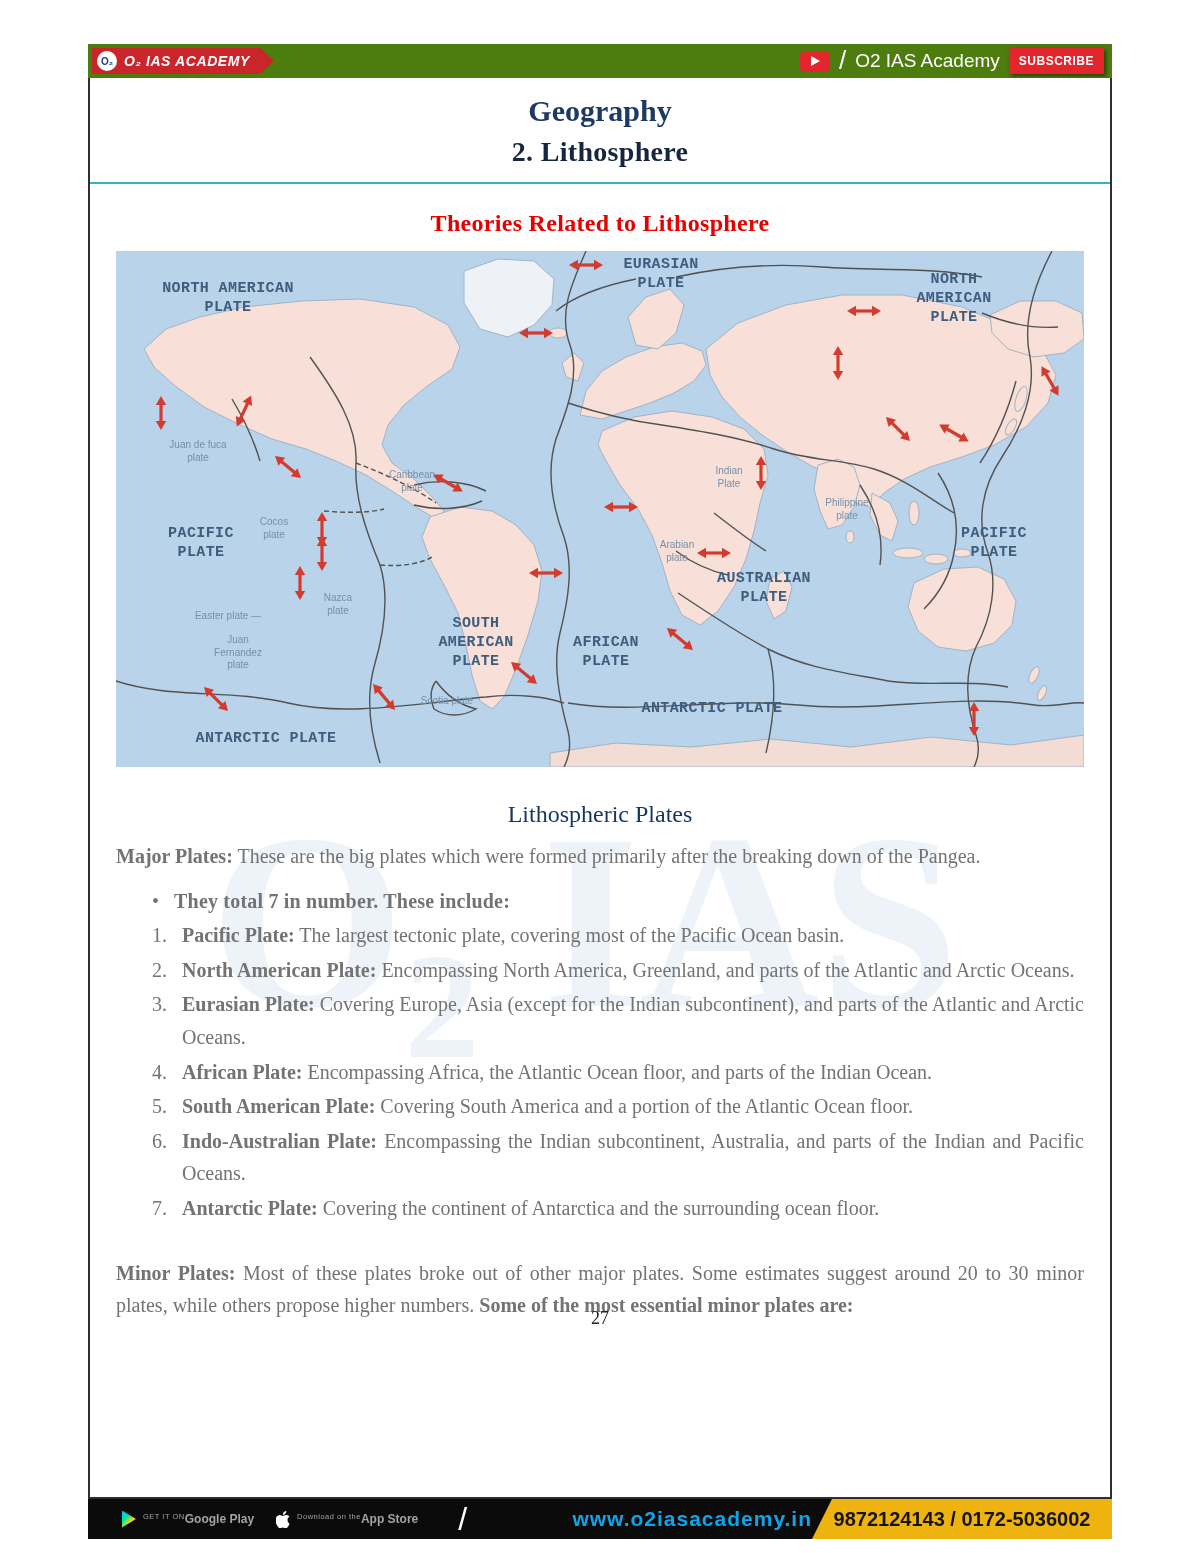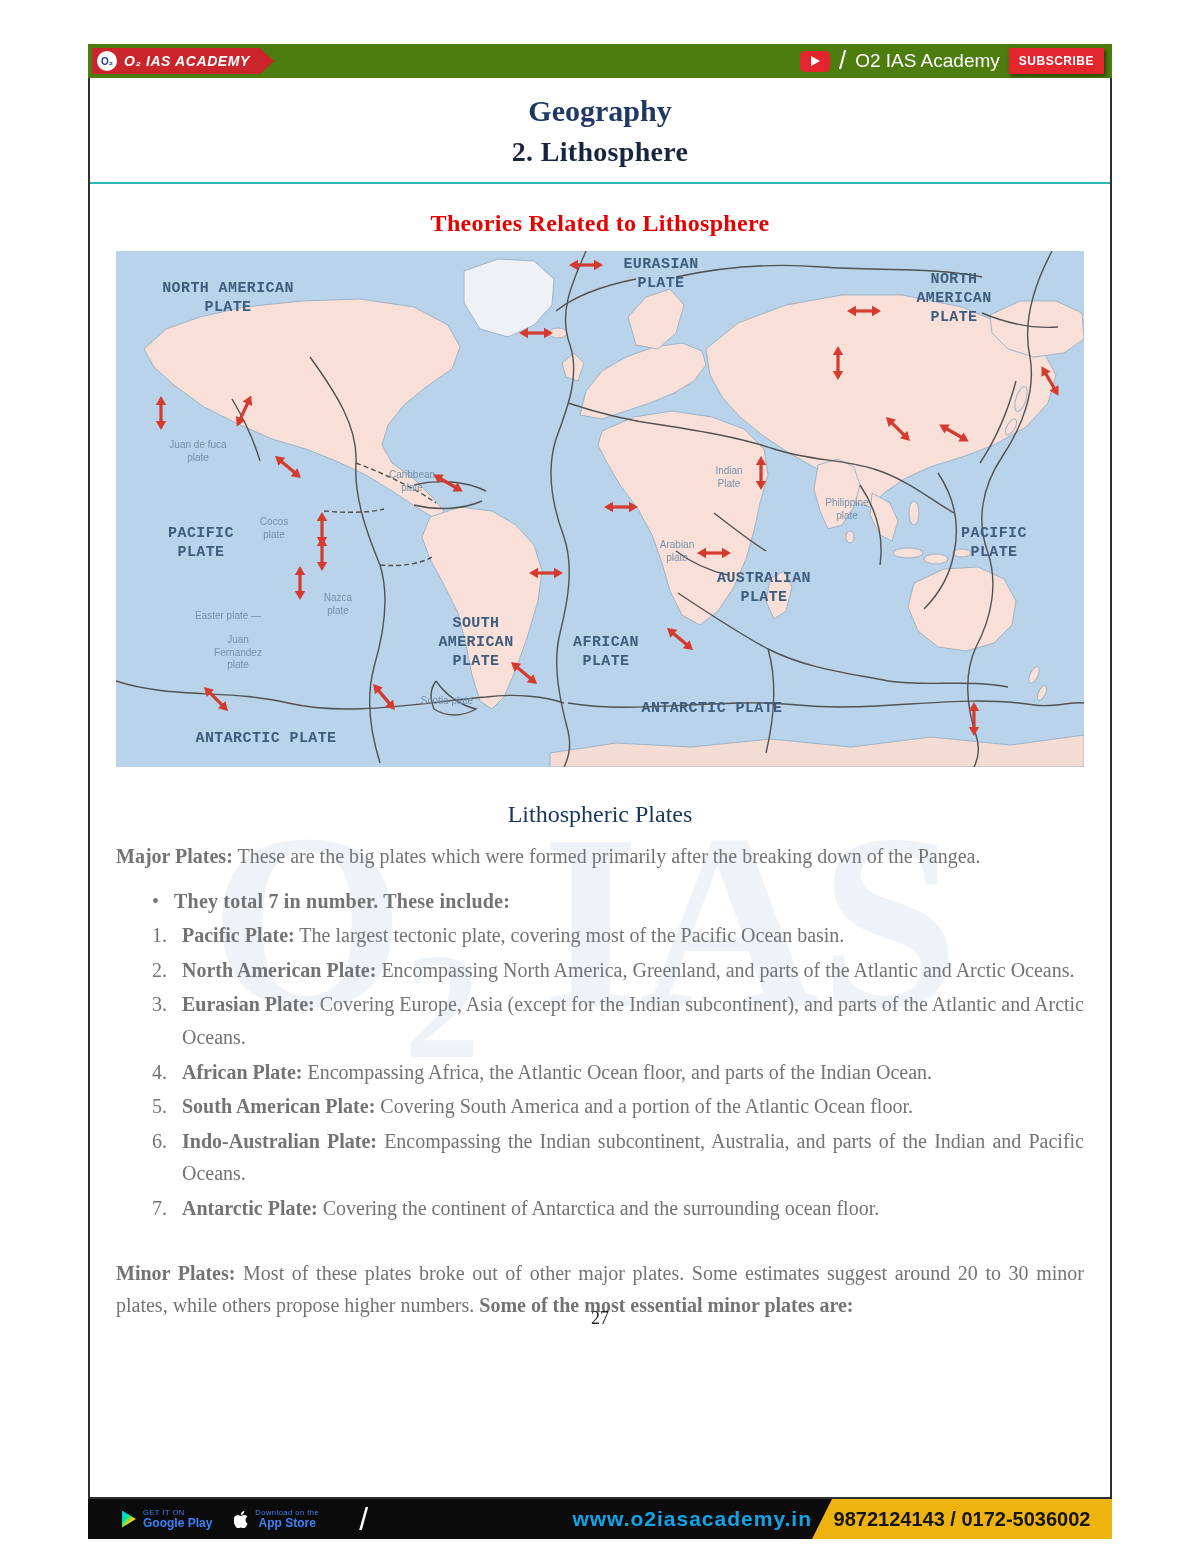--- a/index.html
+++ b/index.html
@@ -54,21 +54,21 @@
   .plist-item { display:flex; padding-left:36px; margin-top:2px; }
   .plist-item .num { width:30px; flex:none; }
   .plist-item .ptext { flex:1; }
   .minor { margin-top:32px; }
   .pgnum { position:absolute; bottom:14px; left:0; right:0; text-align:center; font-size:18px; color:#222; }
 
   
   .botbar { height:40px; background:#0b0b0b; display:flex; align-items:center; }
   .store-badges { display:flex; align-items:center; gap:22px; padding-left:34px; }
   .badge { display:flex; align-items:center; gap:7px; }
-  .badge-text { display:flex; flex-direction:column; line-height:1.05; color:#3b82f6; font-family:"Liberation Sans", sans-serif; }
+  .badge-text { display:flex; flex-direction:row; line-height:1.05; color:#a3a3a3; font-family:"Liberation Sans", sans-serif; }
   .badge-text .small { font-size:7.5px; letter-spacing:.5px; }
   .badge-text .big { font-size:12px; font-weight:700;text-align:center; }
   .gp-icon { width:14px; height:17px; background:linear-gradient(135deg,#00c4ff 0%,#00e3a0 35%,#ffd500 62%,#ff3a44 100%);
     clip-path:polygon(0 0,100% 50%,0 100%); display:inline-block; }
   .apple-icon { display:inline-flex; }
   .footer-slash { color:#fff; font:300 32px "Liberation Sans", sans-serif; margin:0 10px 0 40px; }
   .site { color:#0ea5e9; font:700 21px "Liberation Sans", sans-serif; letter-spacing:1px; flex:1; text-align:right; }
   .phones { background:#efb30f; clip-path:polygon(20px 0,100% 0,100% 100%,0 100%); height:100%; width:300px;
     display:flex; align-items:center; justify-content:center; color:#151515;
     font:700 20px "Liberation Sans", sans-serif; }

